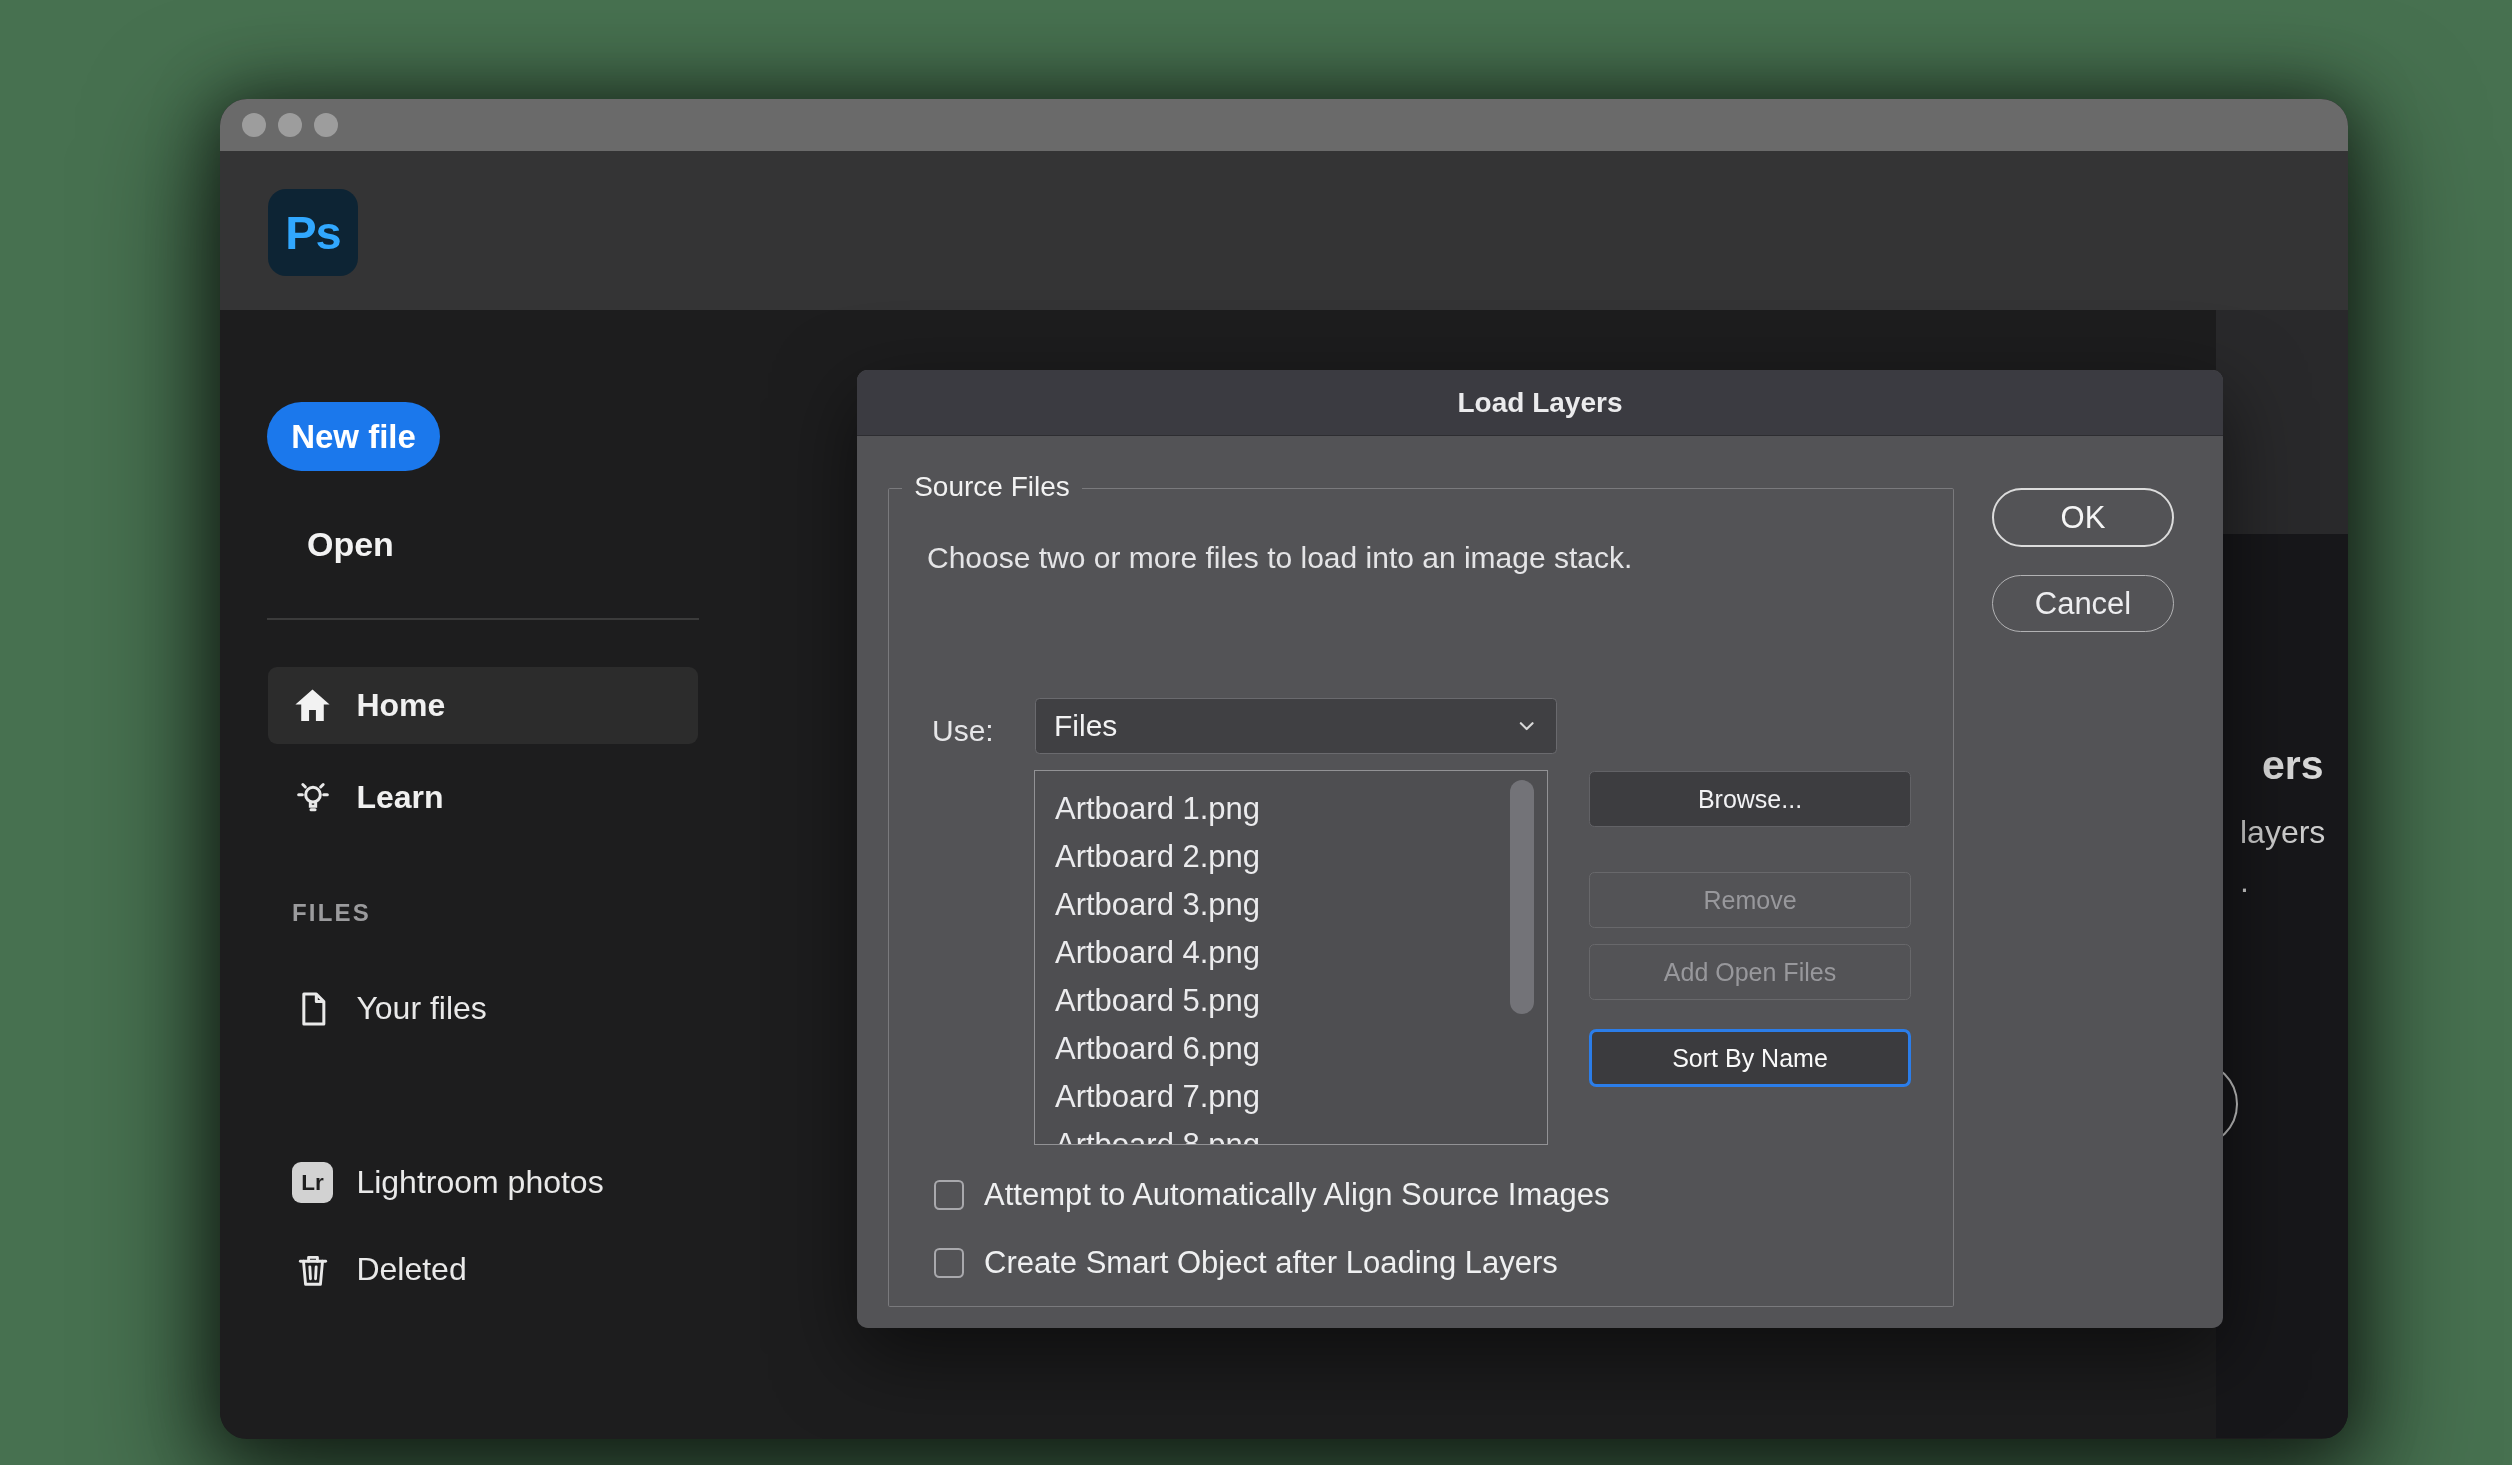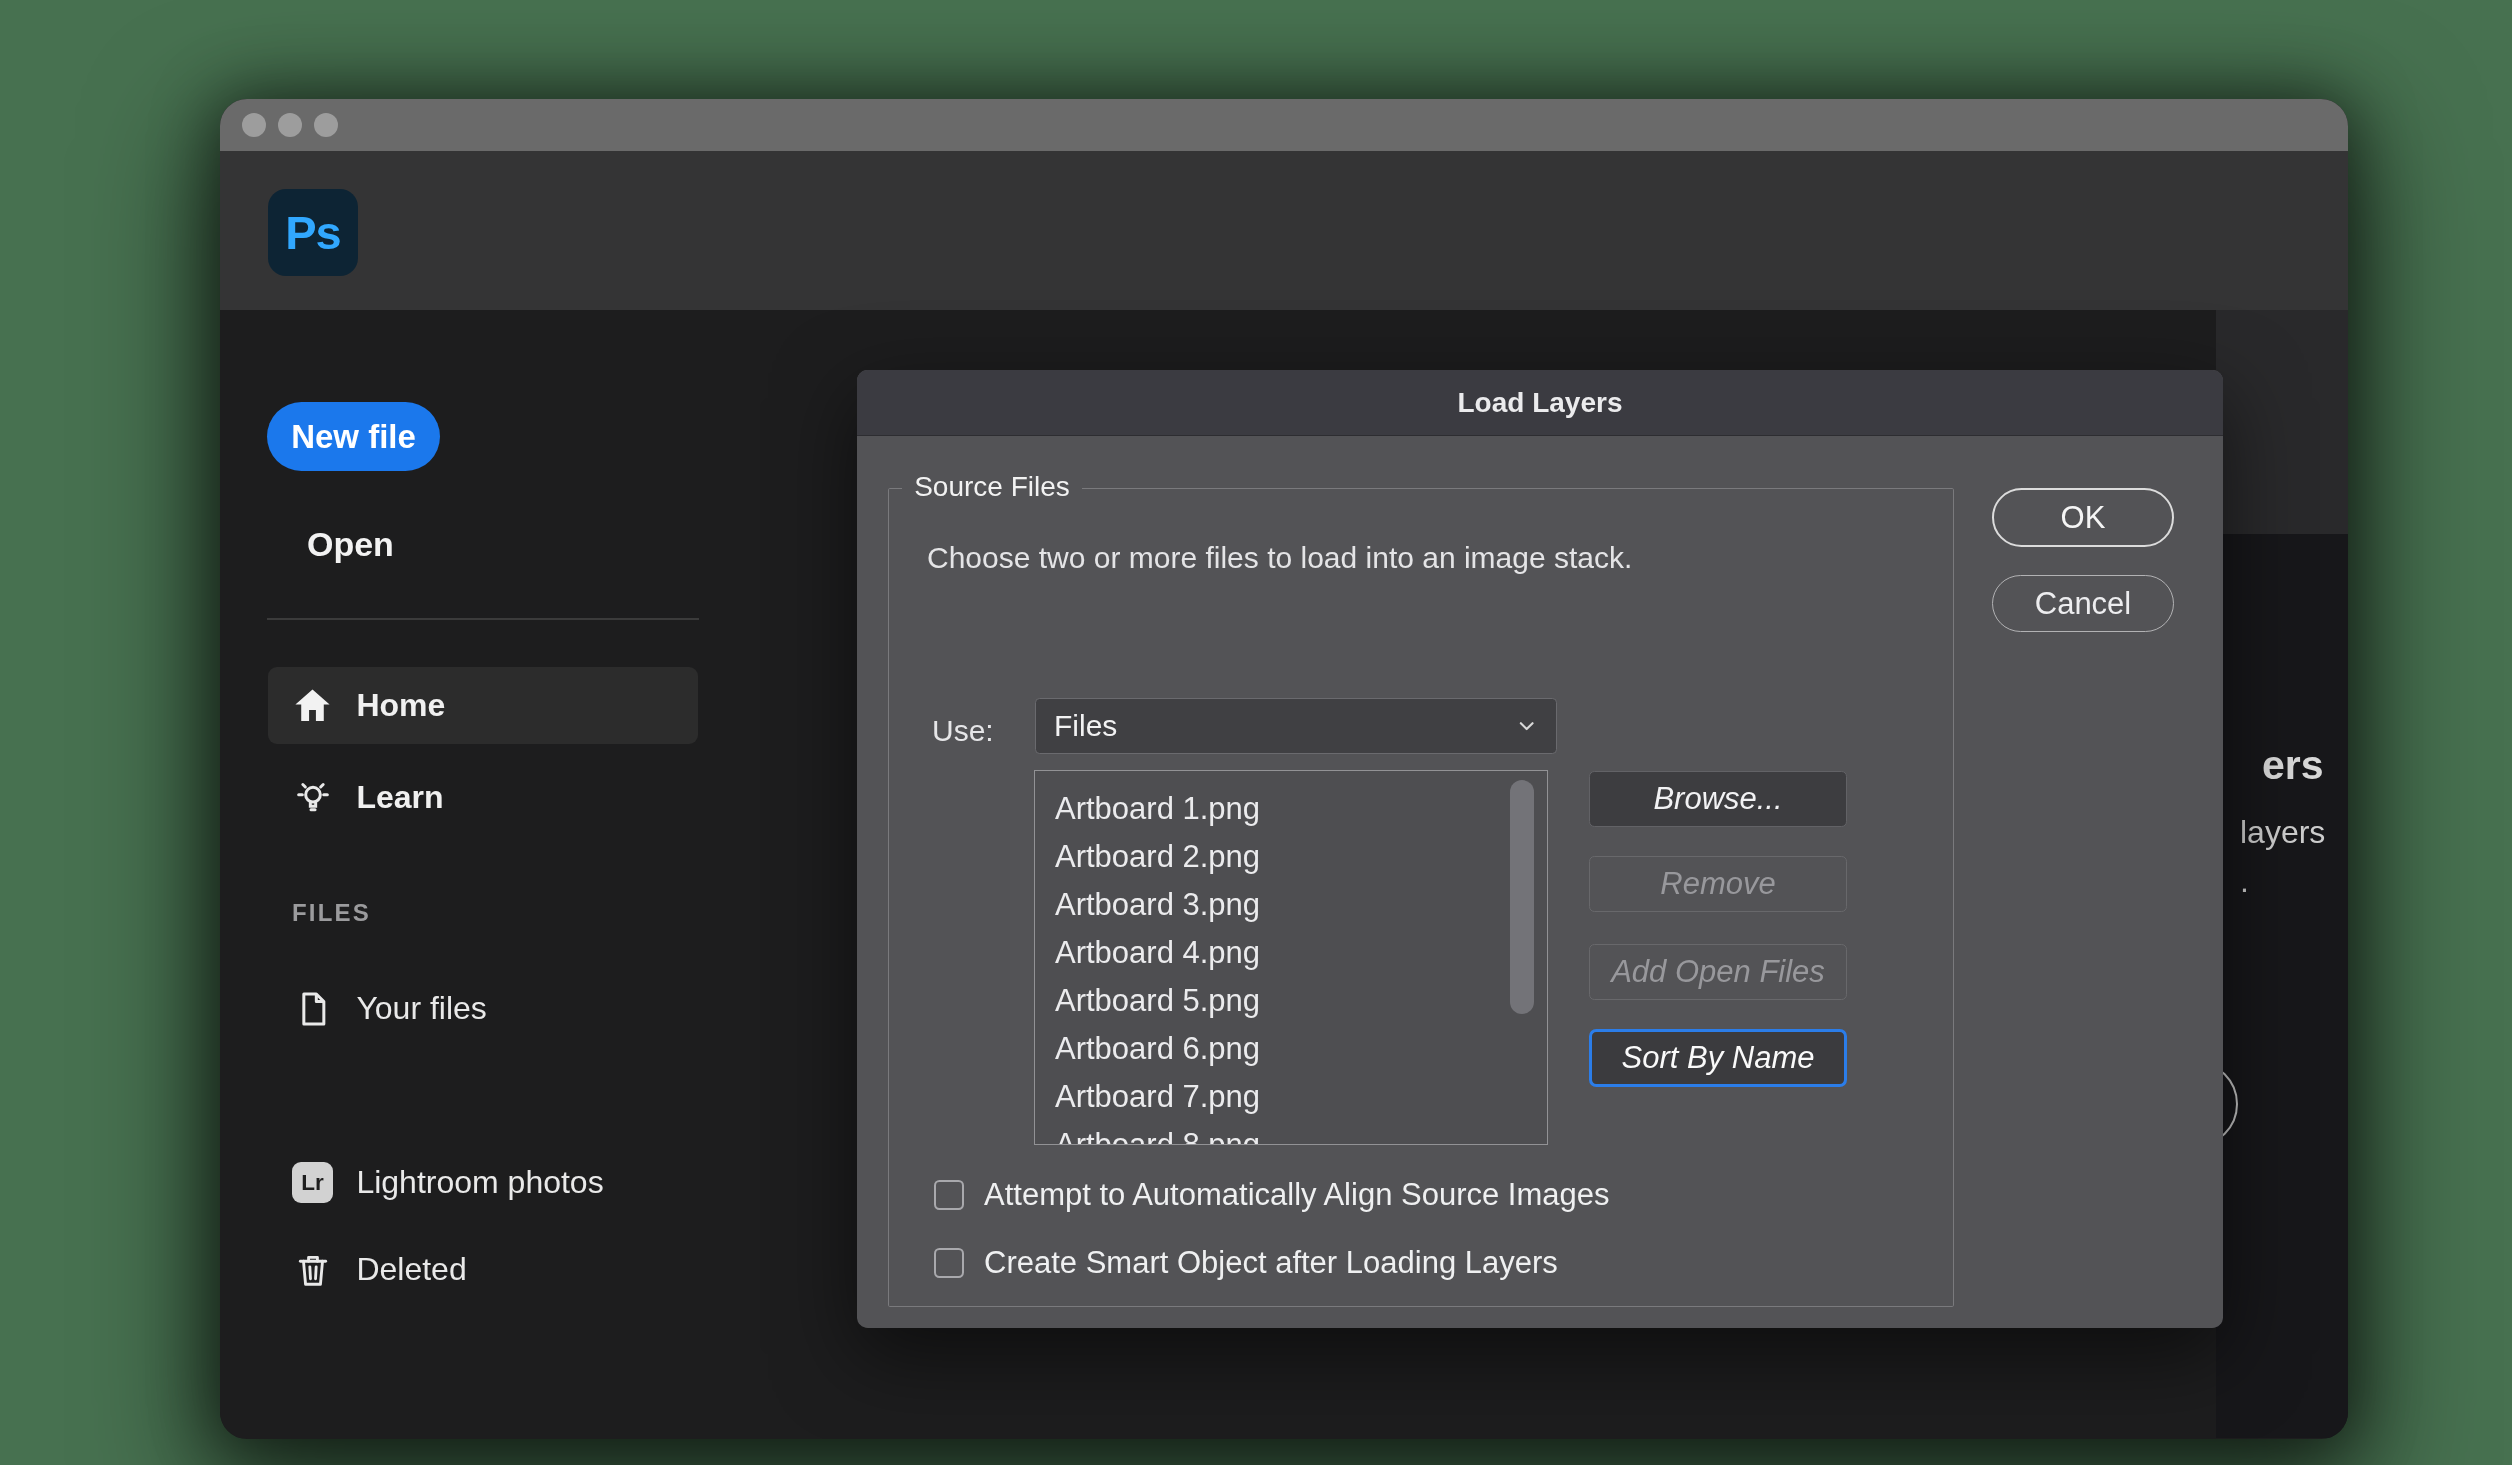--- a/index.html
+++ b/index.html
@@ -117,25 +117,25 @@
     background:#4e4e51; border:1.8px solid #929295; overflow:hidden;
   }
   .list-item { height:48px; line-height:48px; padding-left:20px; font-size:31px; color:#ebebed; white-space:nowrap; cursor:pointer; }
   .list-inner { padding-top:14.4px; }
   .scroll-thumb {
     position:absolute; right:12.6px; top:9px; width:24px; height:234px;
     border-radius:12.6px; background:#737378; cursor:pointer;
   }
 
   .side-btn {
-    position:absolute; left:732px; width:258px; height:56px; border-radius:5.4px;
-    display:flex; align-items:center; justify-content:center; font-size:31px; cursor:pointer;font-style:italic;
+    position:absolute; left:732px; width:322px; height:56px; border-radius:5.4px;
+    display:flex; align-items:center; justify-content:center; font-size:25px; cursor:pointer;
   }
   .btn-browse { top:401px; background:#3d3d40; border:1.8px solid #626266; color:#f2f2f4; }
-  .btn-remove { top:486px; background:transparent; border:1.8px solid #68686b; color:#98989c; }
+  .btn-remove { top:502px; background:transparent; border:1.8px solid #68686b; color:#98989c; }
   .btn-add    { top:574px; background:transparent; border:1.8px solid #68686b; color:#98989c;justify-content:center; }
   .btn-sort   { top:659px; height:58px; background:#3b3b3e; border:3.6px solid #2b7de9; border-radius:7.2px; color:#fafafa; }
 
   .check-row { position:absolute; left:77px; height:36px; display:flex; align-items:center; gap:20px; }
   .check-row.r1 { top:807px; }
   .check-row.r2 { top:875px; }
   .checkbox {
     width:30px; height:30px; border:2.7px solid #a9a9ad; border-radius:5.4px; background:transparent; cursor:pointer; flex:none;
   }
   .check-lbl { font-size:31px; color:#eff0f1; }

